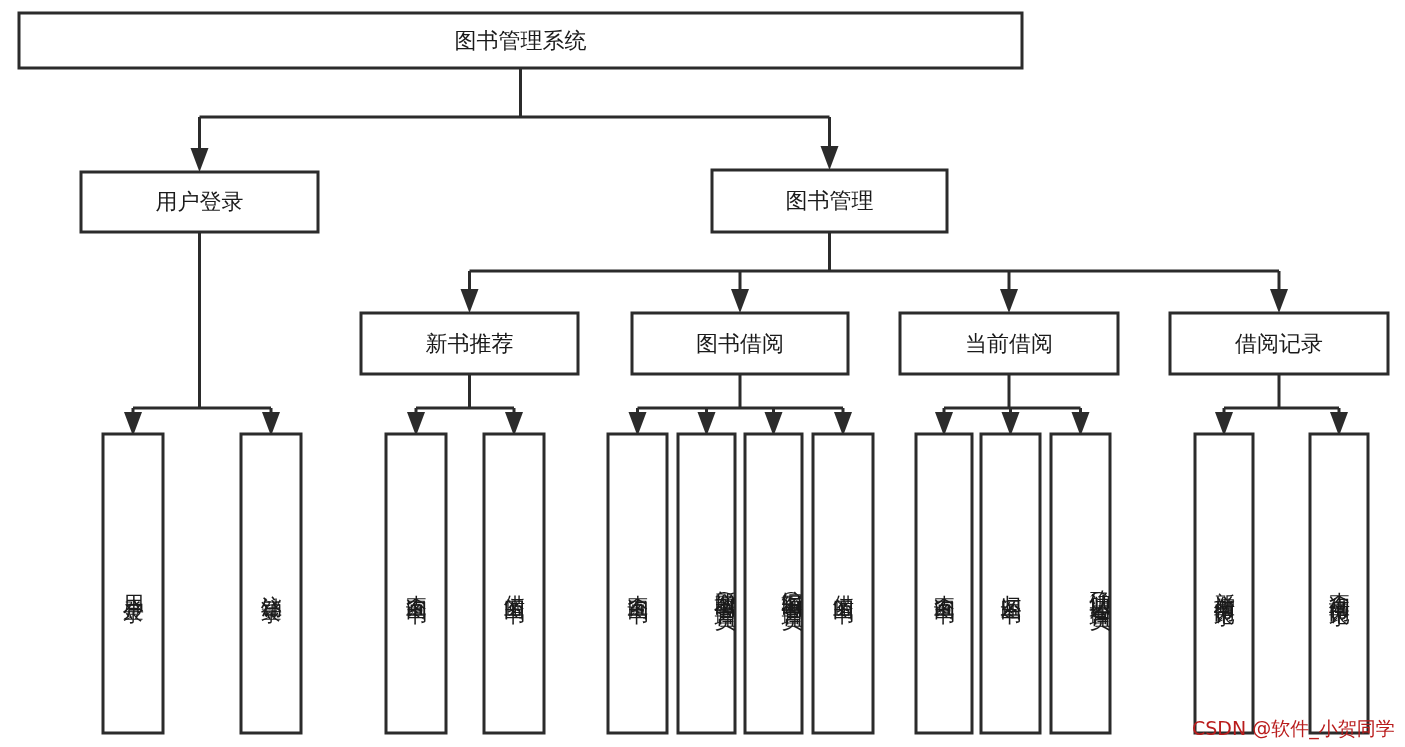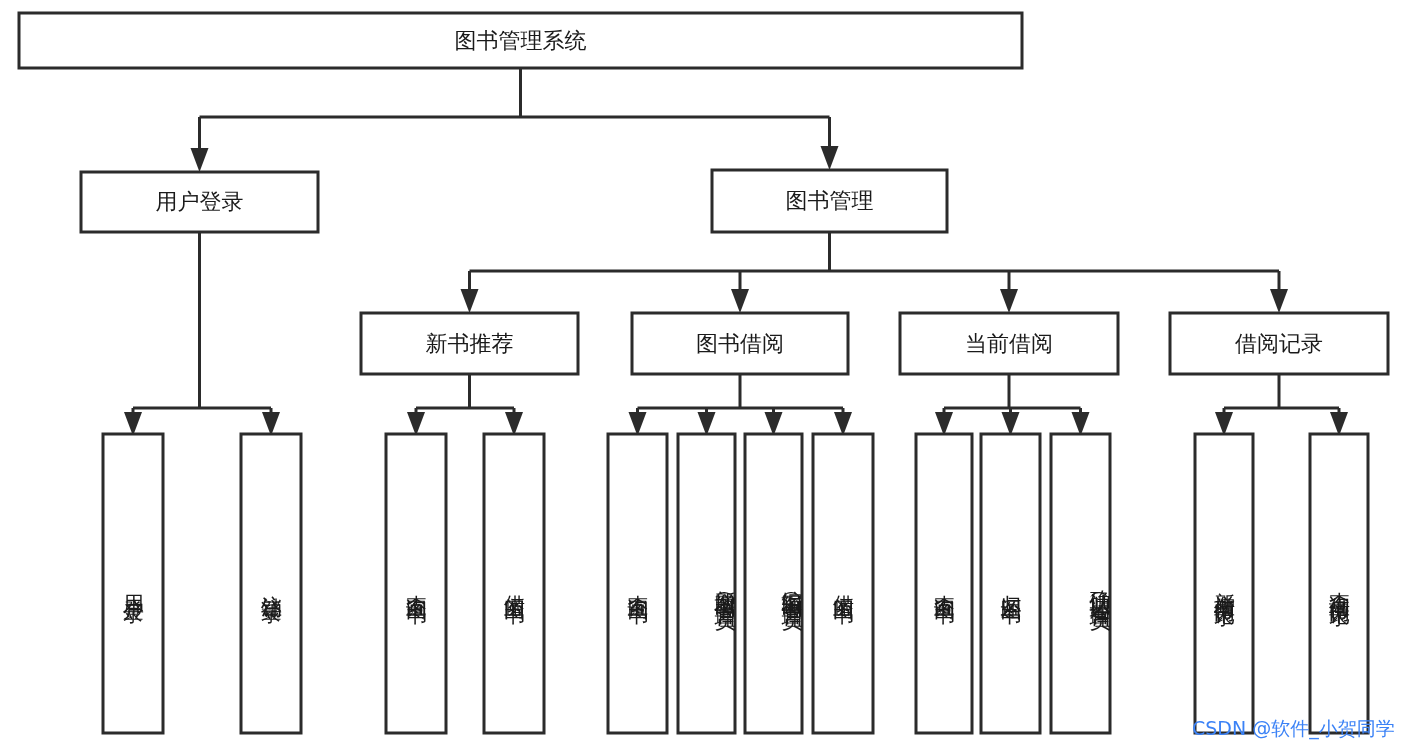--- a/index.html
+++ b/index.html
@@ -70,21 +70,21 @@
     overflow: visible;
   }
   .leaf-label.align-top {
     align-items: flex-start;
     justify-content: center;
   }
   .watermark {
     position: absolute;
     font-family: "DejaVu Sans", "Liberation Sans", sans-serif;
     font-size: 19px;
-    color: #3b82f6;
+    color: #b91c1c;
     white-space: nowrap;
     pointer-events: none;
   }
 </style>
 </head>
 <body>
 
 <div id="diagram-root">
   <svg id="diagram-svg" viewBox="0 0 1405 747">
     <g id="connectors-layer">

